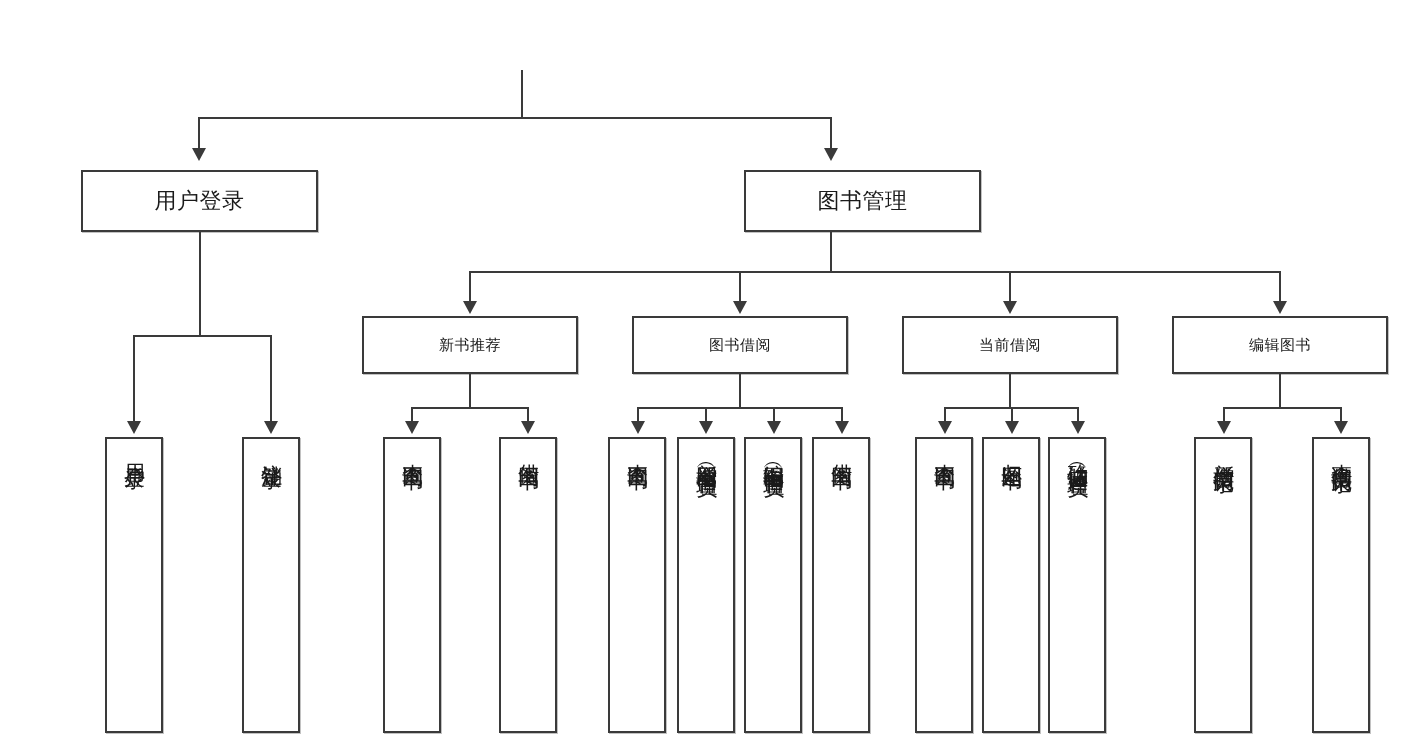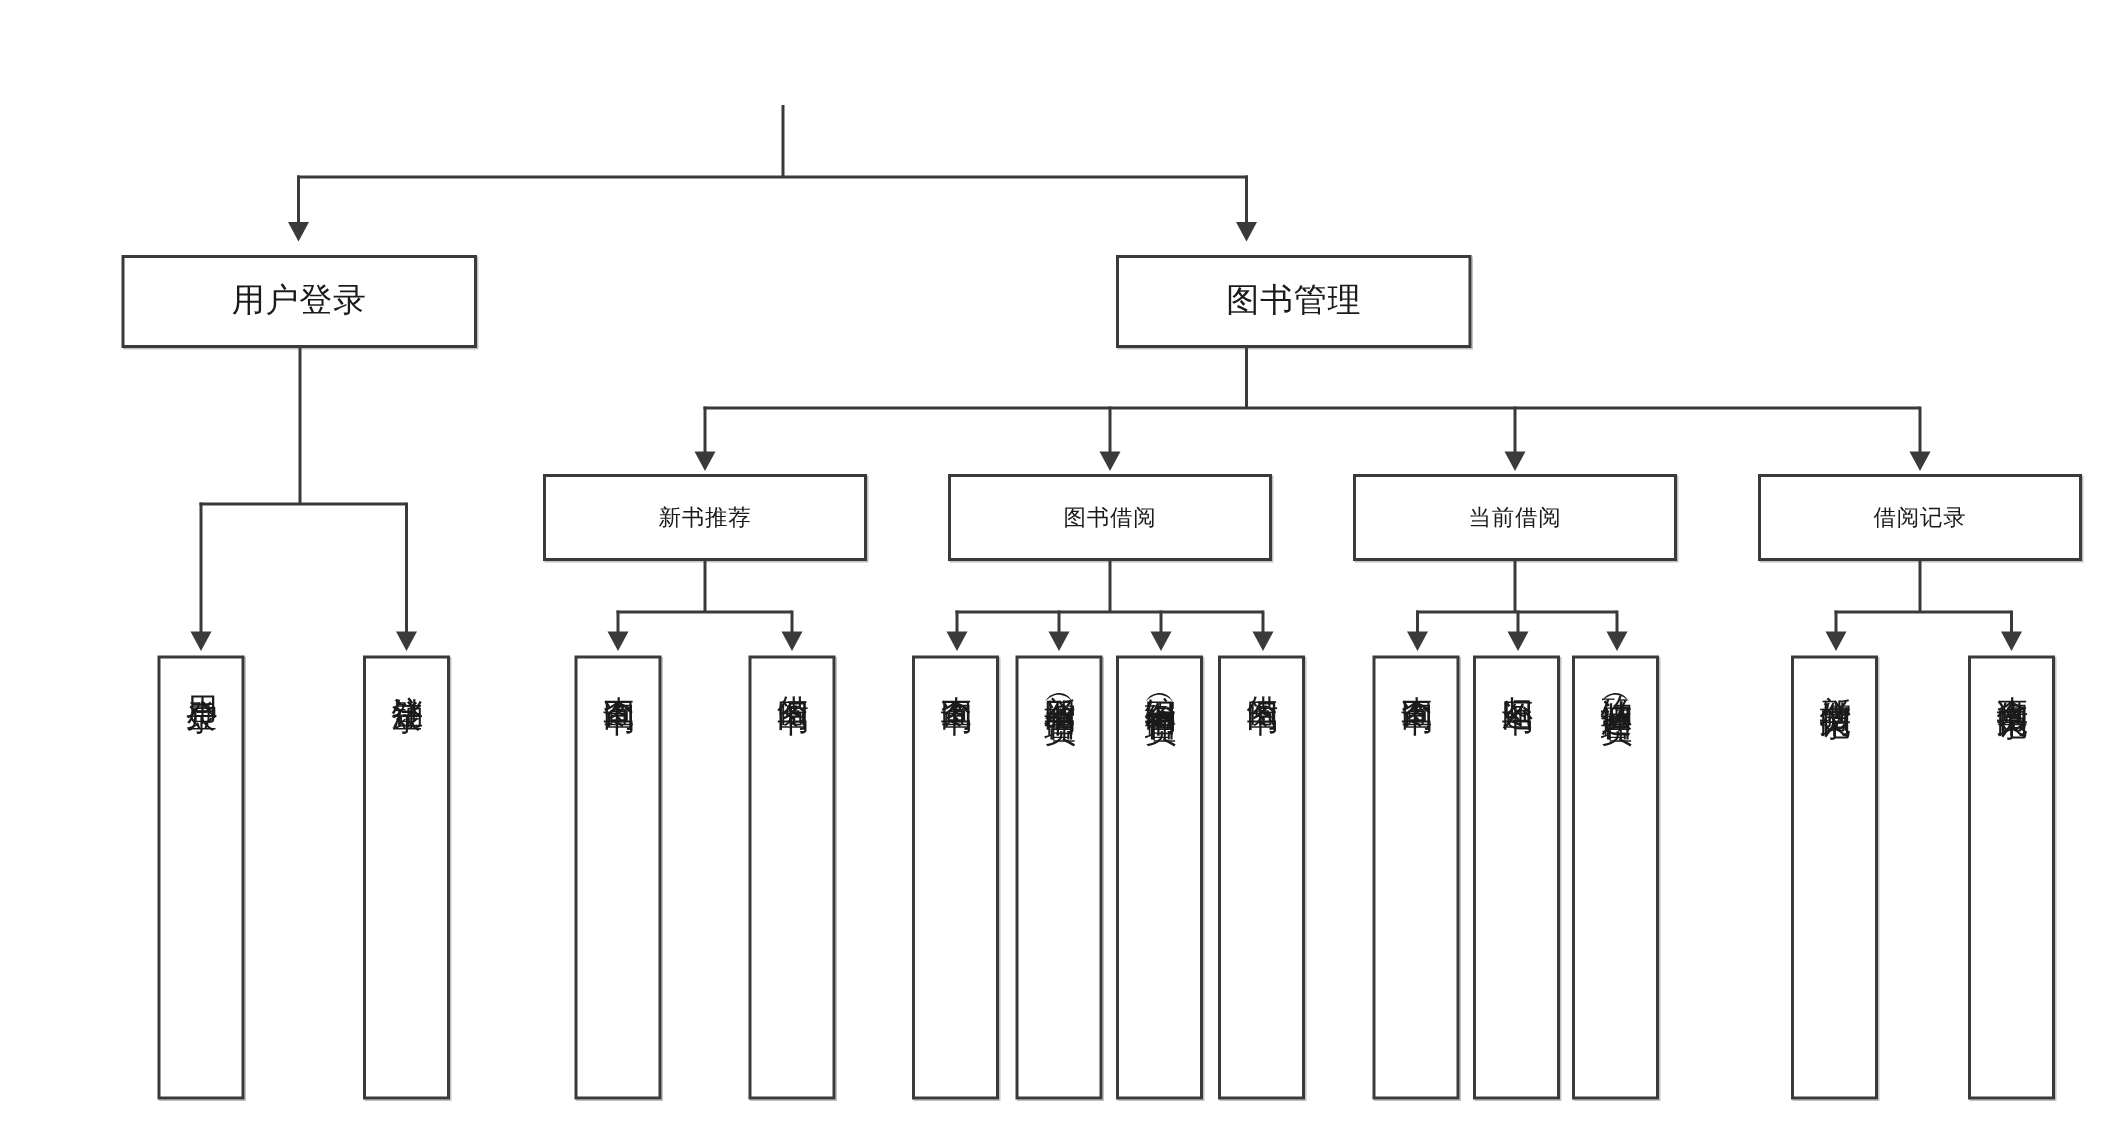--- a/index.html
+++ b/index.html
@@ -123,21 +123,21 @@
   <div class="node lvl3" style="left:362px; top:316px; width:216px; height:58px;">
     <span class="lbl">新书推荐</span>
   </div>
   <div class="node lvl3" style="left:632px; top:316px; width:216px; height:58px;">
     <span class="lbl">图书借阅</span>
   </div>
   <div class="node lvl3" style="left:902px; top:316px; width:216px; height:58px;">
     <span class="lbl">当前借阅</span>
   </div>
   <div class="node lvl3" style="left:1172px; top:316px; width:216px; height:58px;">
-    <span class="lbl">借阅记录</span>
+    <span class="lbl">编辑图书</span>
   </div>
 
   <div class="ln v" style="left:469px; top:374px; height:34px;"></div>
   <div class="ln h" style="left:411px; top:407px; width:117px;"></div>
   <div class="ln v" style="left:411px; top:407px; height:16px;"></div>
   <div class="arrow" style="left:405px; top:421px;"></div>
   <div class="ln v" style="left:527px; top:407px; height:16px;"></div>
   <div class="arrow" style="left:521px; top:421px;"></div>
 
   <div class="ln v" style="left:739px; top:374px; height:34px;"></div>

